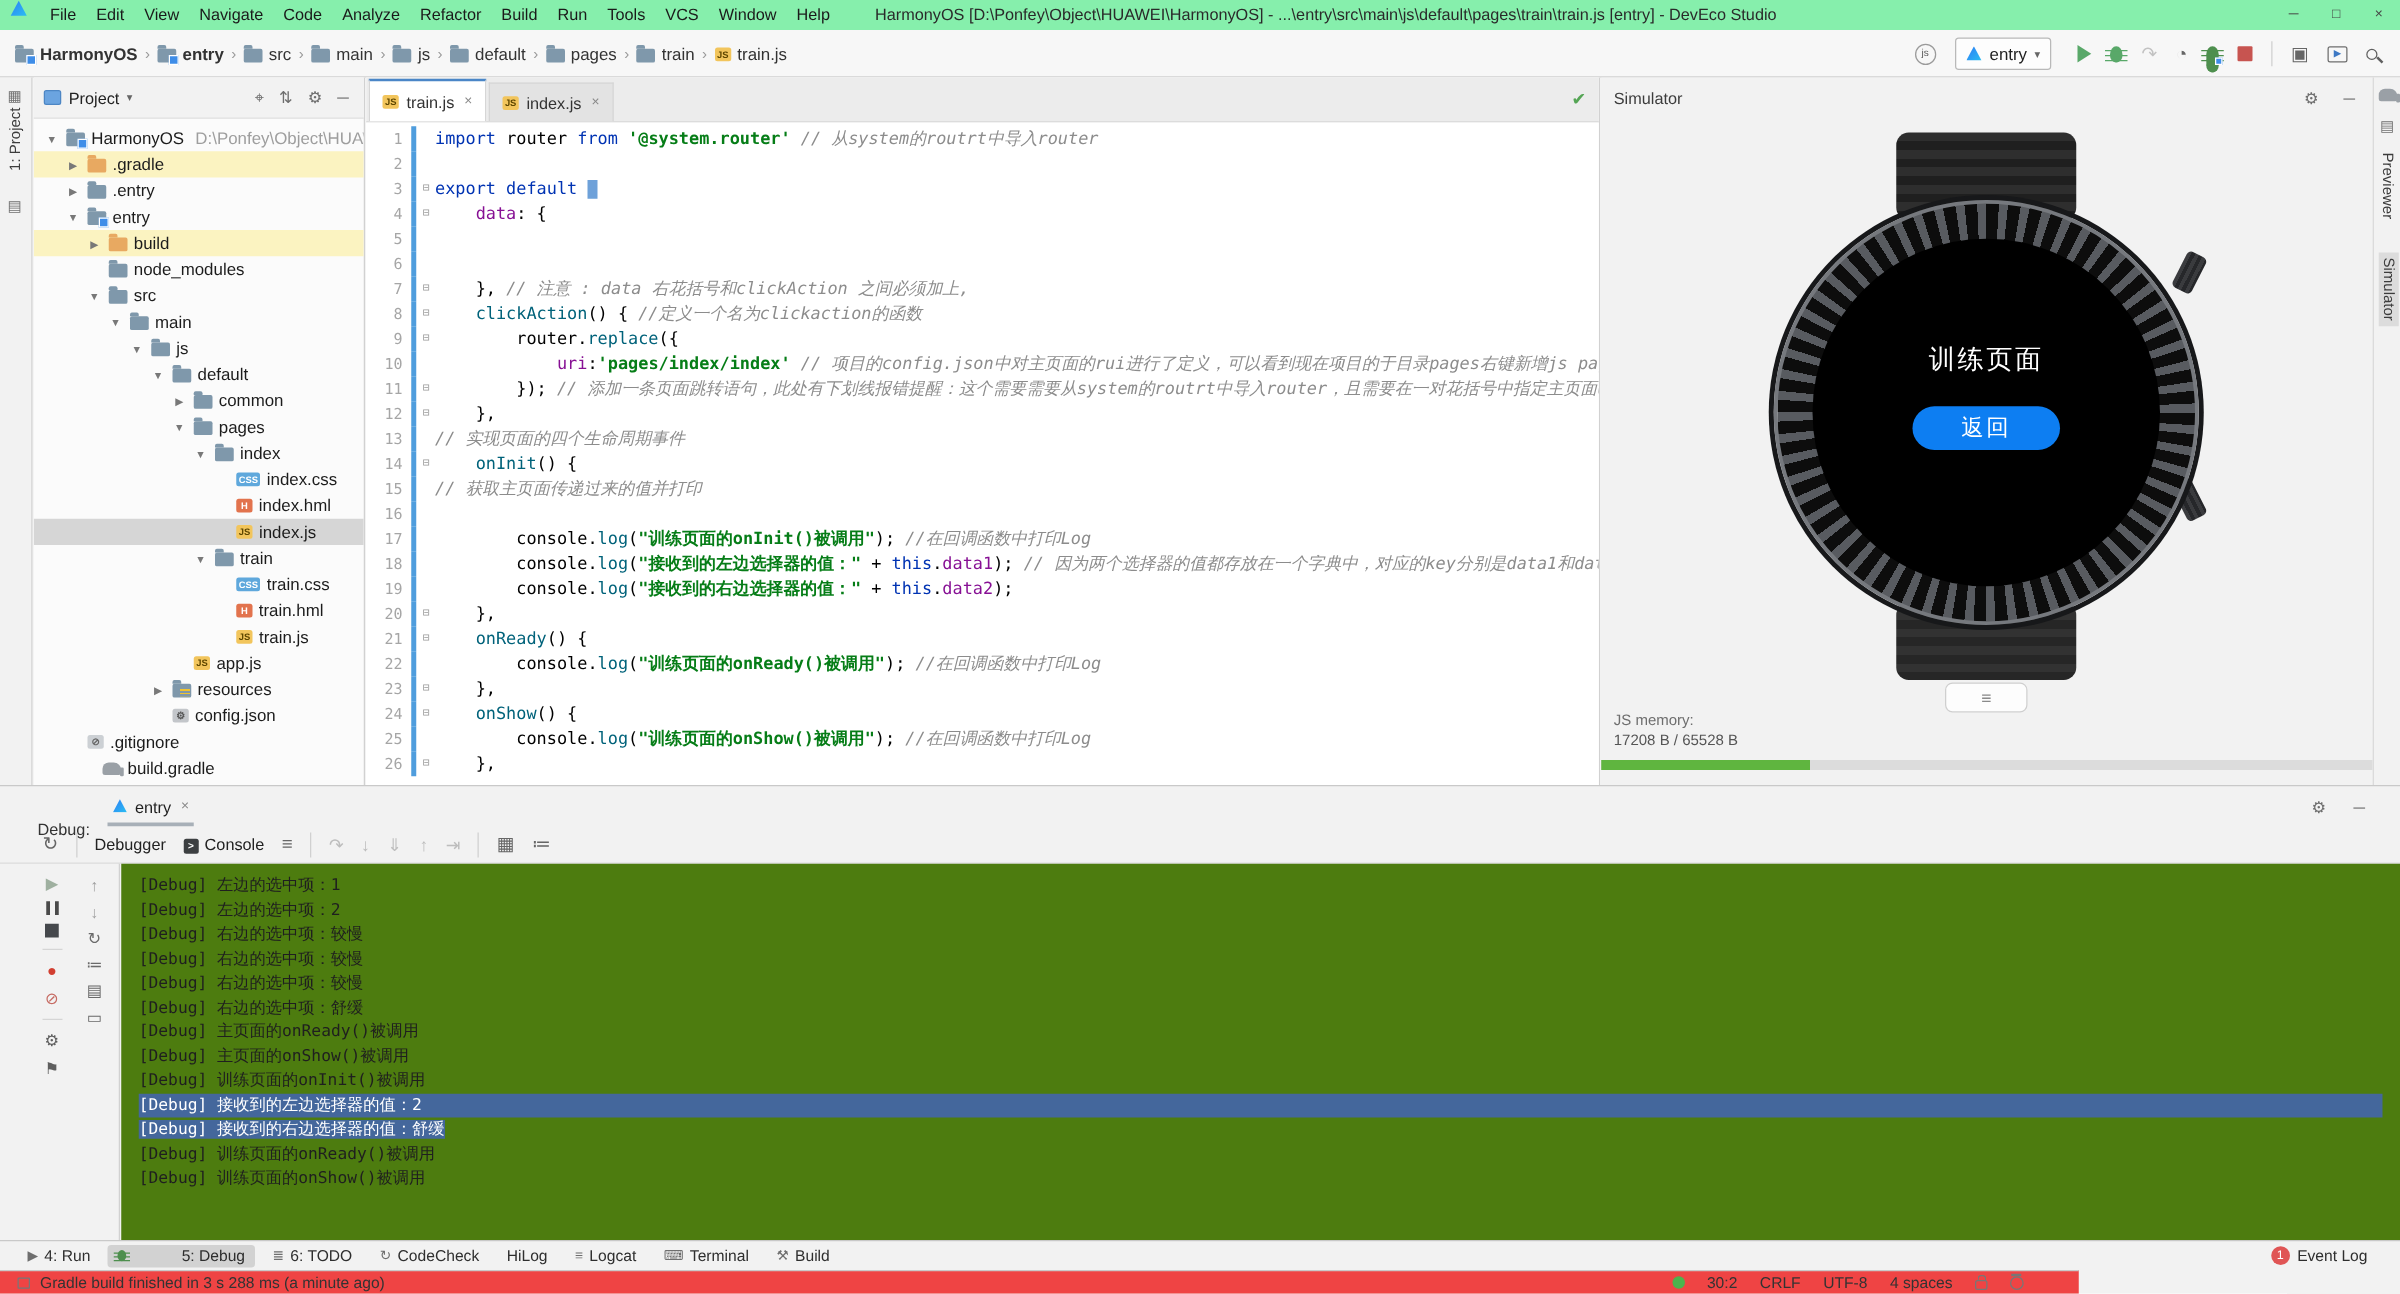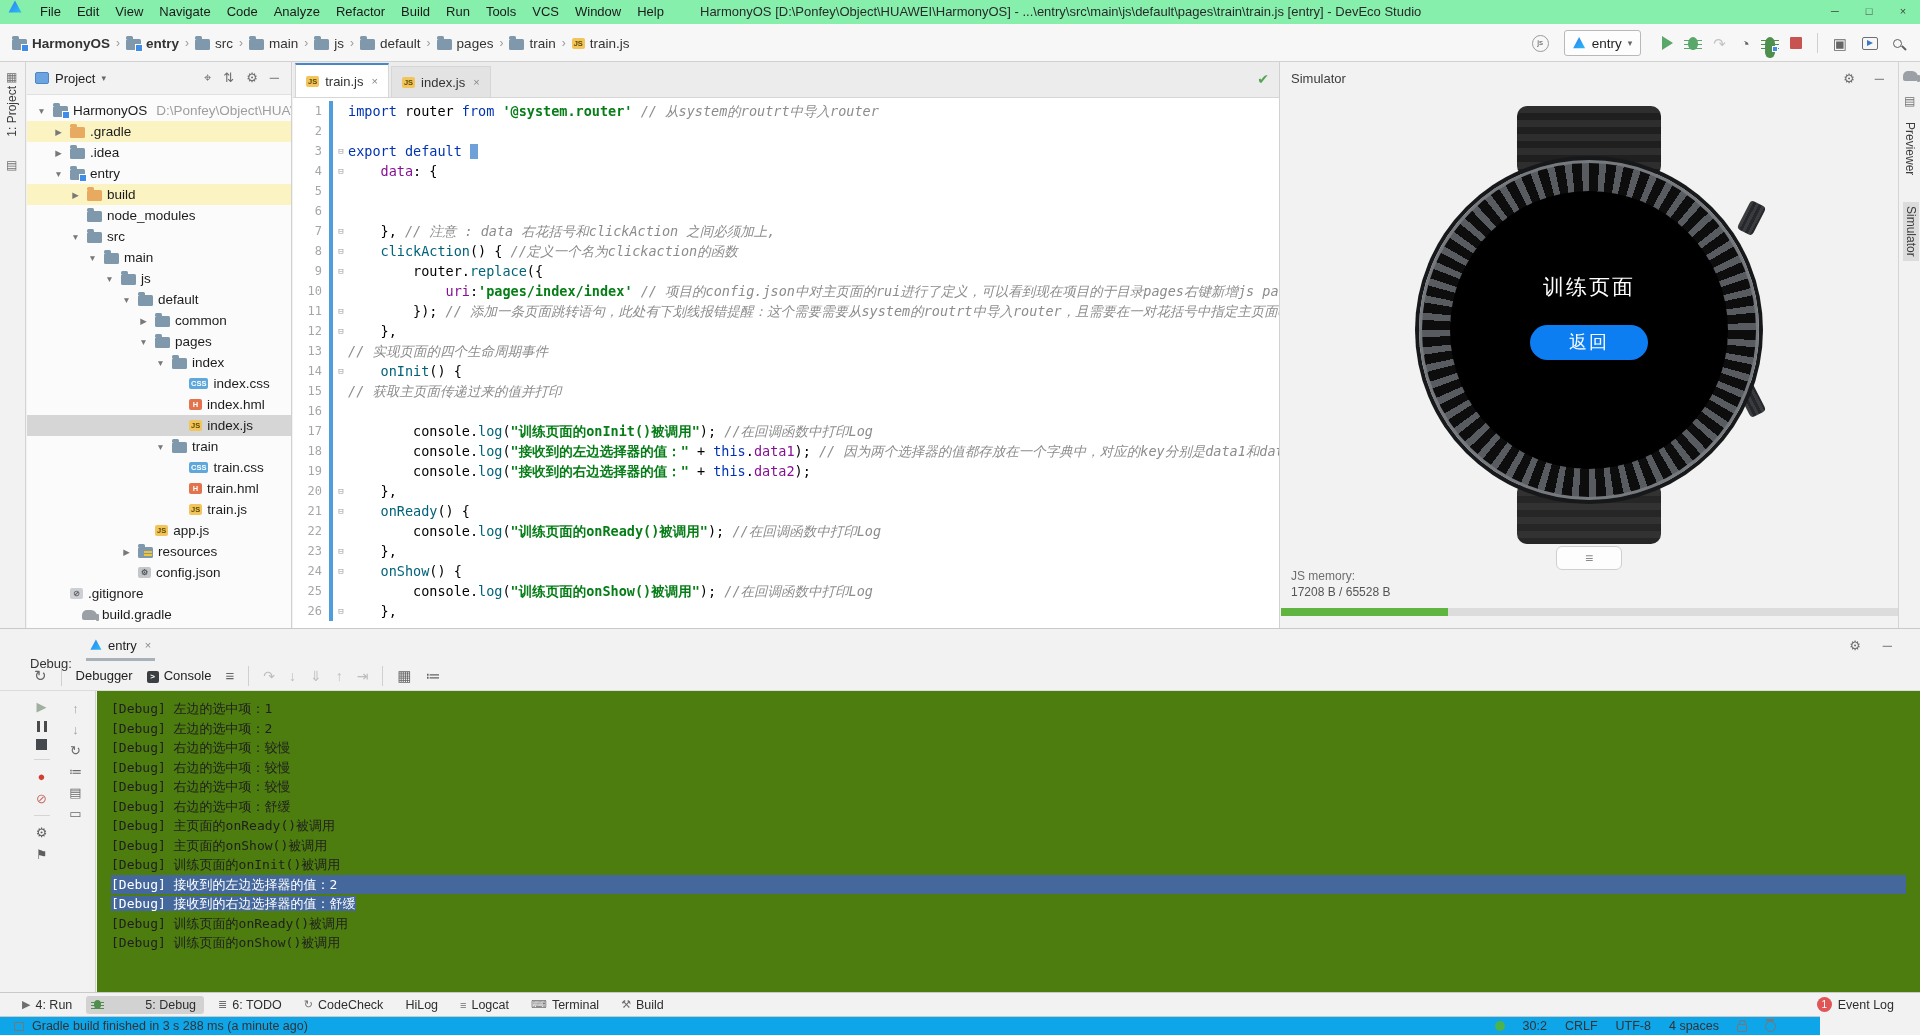--- a/index.html
+++ b/index.html
@@ -137,21 +137,21 @@
 
   
   .twbar{position:absolute;left:0;top:992px;width:1920px;height:24px;background:#f2f2f2;border-top:1px solid #c9c9c9;display:flex;align-items:center;padding-left:14px;gap:6px;}
   .bb-item{display:flex;align-items:center;gap:5px;font-size:12.5px;color:#2e2e2e;padding:2px 8px;border-radius:3px;}
   .bb-item.active{background:#d2d2d2;gap:44px;}
   .bb-ic{font-size:11px;color:#6e6e6e;}
   .bug-mini{width:7px;height:9px;border-radius:50%;background:#4e8f4e;position:relative;display:inline-block;}
   .bug-mini:before{content:'';position:absolute;left:-3px;top:2px;width:13px;height:1px;background:#4e8f4e;box-shadow:0 3px 0 #4e8f4e,0 6px 0 #4e8f4e;}
   .evlog{position:absolute;right:26px;display:flex;align-items:center;gap:6px;font-size:12.5px;color:#2e2e2e;}
   .evbadge{width:15px;height:15px;border-radius:50%;color:#fff;font-size:10px;text-align:center;line-height:15px;}
-  .statusbar{position:absolute;left:0;top:1016px;width:1820px;height:19px;background:#0ea5e9;border-top:1px solid #c9c9c9;display:flex;align-items:center;padding:0 14px;font-size:12.5px;color:#333;}
+  .statusbar{position:absolute;left:0;top:1016px;width:1663px;height:19px;background:#ef4444;border-top:1px solid #c9c9c9;display:flex;align-items:center;padding:0 14px;font-size:12.5px;color:#333;}
   .sb-ic{width:10px;height:9px;border:1.3px solid #777;border-radius:1px;margin-right:8px;}
   .sb-right{position:absolute;right:44px;display:flex;align-items:center;gap:18px;}
   .gdot{width:10px;height:10px;border-radius:50%;background:#4db34d;}
   .lockico{width:10px;height:8px;border:1.4px solid #777;border-radius:2px;position:relative;margin-top:4px;}
   .lockico:before{content:'';position:absolute;left:1px;top:-5px;width:5px;height:4px;border:1.4px solid #777;border-bottom:none;border-radius:3px 3px 0 0;}
   .hector{width:11px;height:11px;border:1.3px solid #777;border-radius:50%;position:relative;}
   .hector:before{content:'';position:absolute;left:0px;top:-3px;width:8px;height:2px;background:#777;}
 </style>
 </head>
 <body>
@@ -291,21 +291,21 @@
           <span class="tr-path">D:\Ponfey\Object\HUAWEI</span>
         </div>
         <div class="tree-row bg-y" style="padding-left: 25px;">
           <span class="tr-arrow">▶</span>
           <span class="fico orange"></span>
           <span>.gradle</span>
         </div>
         <div class="tree-row" style="padding-left: 25px;">
           <span class="tr-arrow">▶</span>
           <span class="fico"></span>
-          <span>.idea</span>
+          <span>.entry</span>
         </div>
         <div class="tree-row" style="padding-left: 25px;">
           <span class="tr-arrow">▼</span>
           <span class="fico mod"></span>
           <span>entry</span>
         </div>
         <div class="tree-row bg-y" style="padding-left: 42px;">
           <span class="tr-arrow">▶</span>
           <span class="fico orange"></span>
           <span>build</span>

